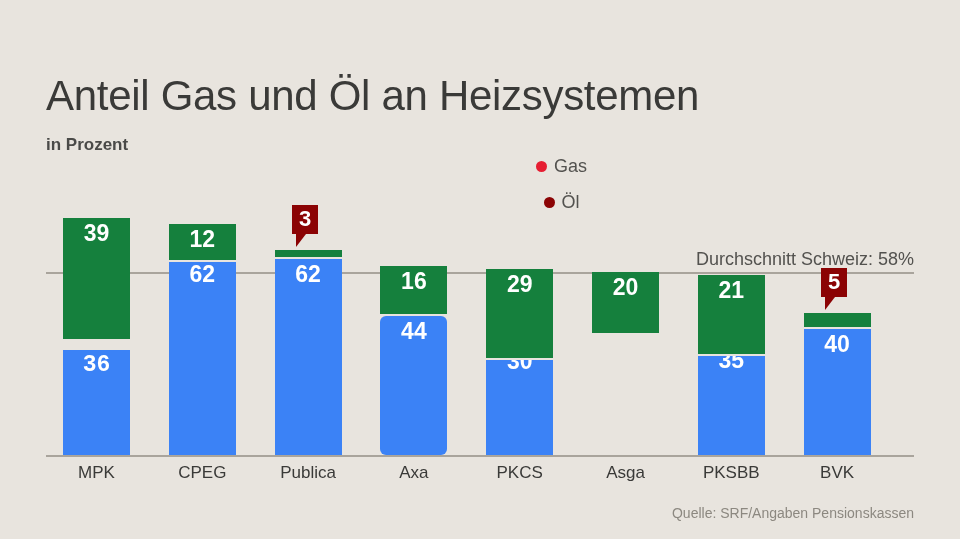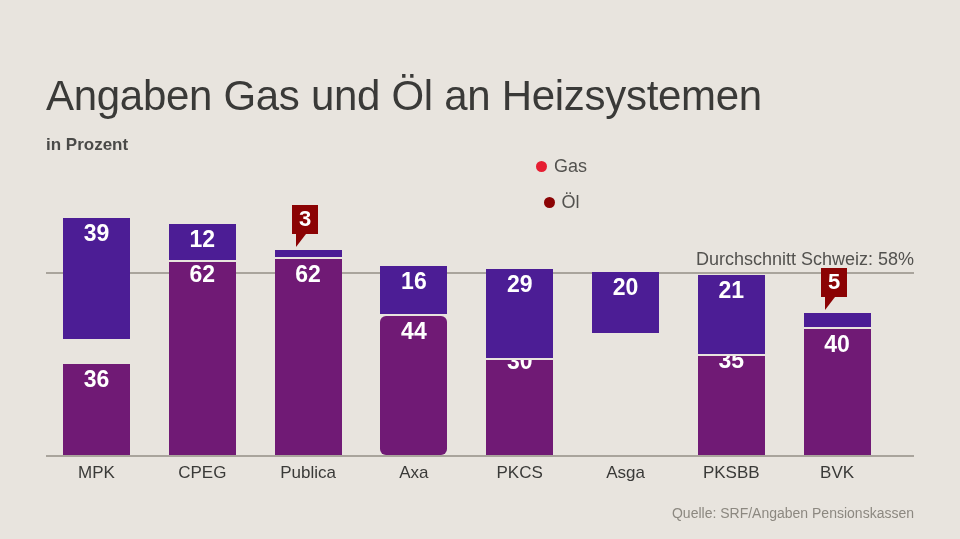--- a/index.html
+++ b/index.html
@@ -48,22 +48,22 @@
     position:absolute;left:46px;top:455px;width:868px;
     height:0;border-top:2px solid #a9a49c;
   }
 
   
   .bar-group{position:absolute;bottom:0;}
   .seg{
     position:absolute;left:0;width:100%;
     box-sizing:border-box;
   }
-  .seg-gas{background:#701a75;}
-  .seg-oil{background:#4c1d95;}
+  .seg-gas{background:#3b82f6;}
+  .seg-oil{background:#15803d;}
   .seg-oil.has-gas{border-bottom:2px solid #e8e4de;}
 
   .seg-val{
     position:absolute;left:0;width:100%;
     text-align:center;color:#ffffff;
     font-size:23px;font-weight:700;
     top:3px;line-height:1.05;
   }
 
   
@@ -91,40 +91,40 @@
   .source{
     position:absolute;right:46px;top:505px;
     font-size:14px;color:#8c8880;white-space:nowrap;
   }
 </style>
 </head>
 <body>
 
 <div id="root">
 
-  <div class="title">Angaben Gas und Öl an Heizsystemen</div>
+  <div class="title">Anteil Gas und Öl an Heizsystemen</div>
   <div class="subtitle">in Prozent</div>
 
   <div class="legend">
     <div class="legend-item">
       <span class="legend-dot" style="background:#e61e32"></span>
       <span class="legend-label">Gas</span>
     </div>
     <div class="legend-item">
       <span class="legend-dot" style="background:#8b0304"></span>
       <span class="legend-label">Öl</span>
     </div>
   </div>
 
   <div class="plot">
     <div class="avg-line"></div>
     <div class="avg-label">Durchschnitt Schweiz: 58%</div>
     <div id="bars">
         <div class="bar-group" style="left: 63px; width: 67px; bottom: 84px; height: 236.625px;">
-          <div class="seg seg-gas" style="bottom: 0px; height: 91px;">
+          <div class="seg seg-gas" style="bottom: 0px; height: 105px; font-family: Liberation Mono, monospace;">
             <div class="seg-val">36</div>
           </div>
           <div class="seg seg-oil has-gas" style="bottom: 113.58px; height: 123.045px;">
             <div class="seg-val">39</div>
           </div>
         </div>
         <div class="bar-group" style="left: 168.8px; width: 67px; bottom: 84px; height: 233.47px;">
           <div class="seg seg-gas" style="bottom: 0px; height: 195.61px;">
             <div class="seg-val">62</div>
           </div>

